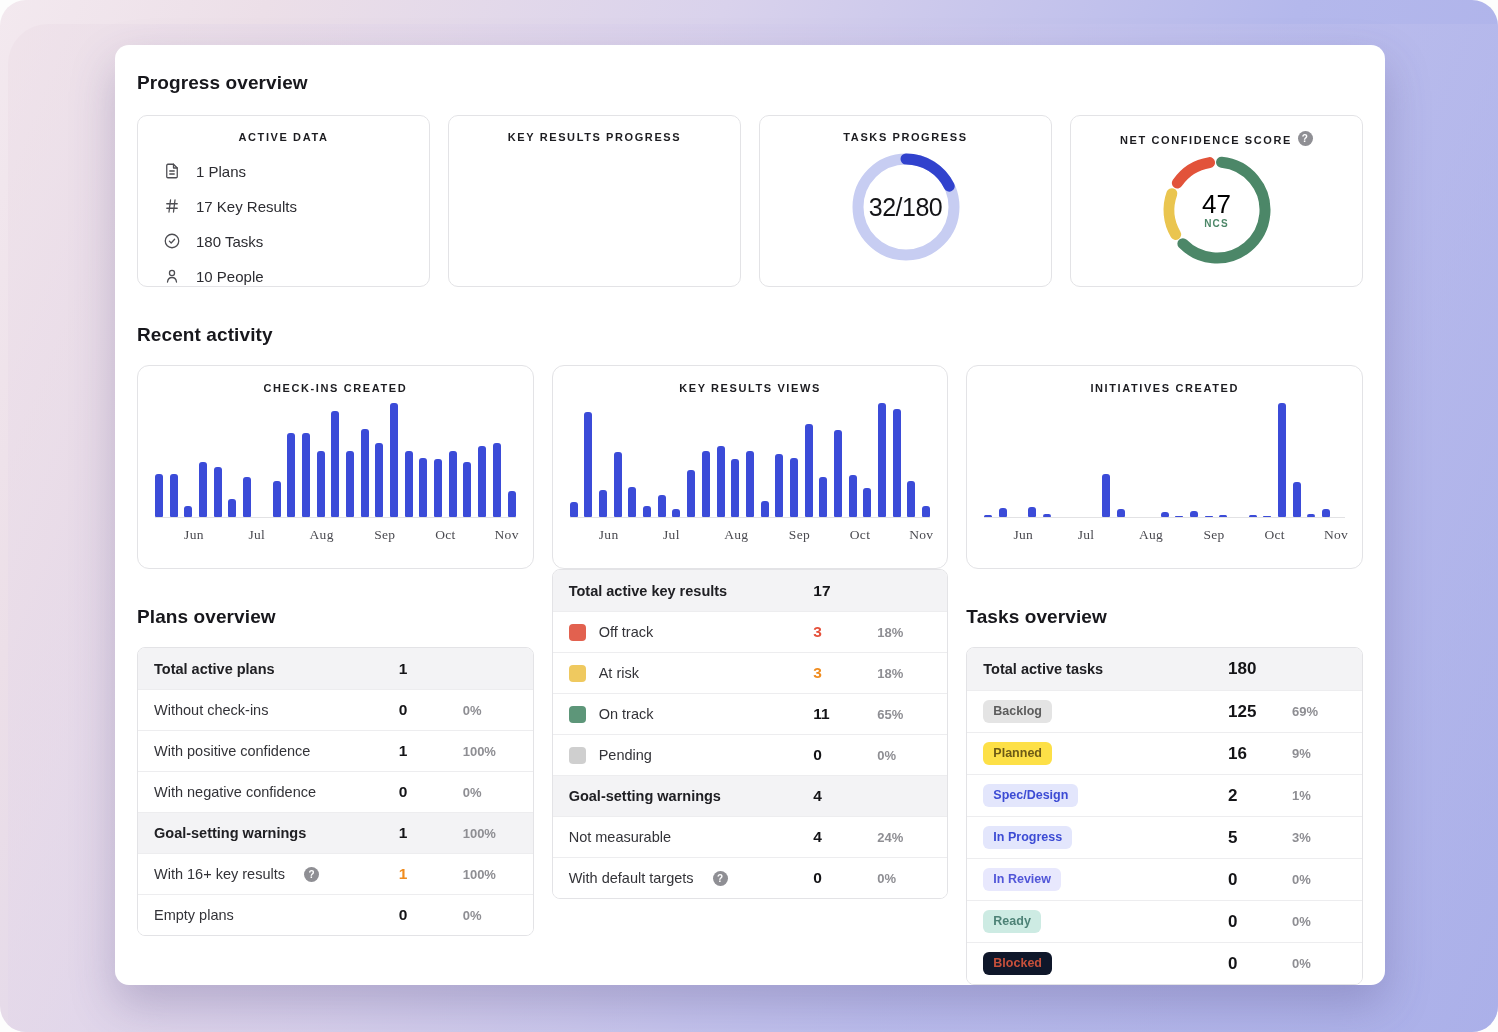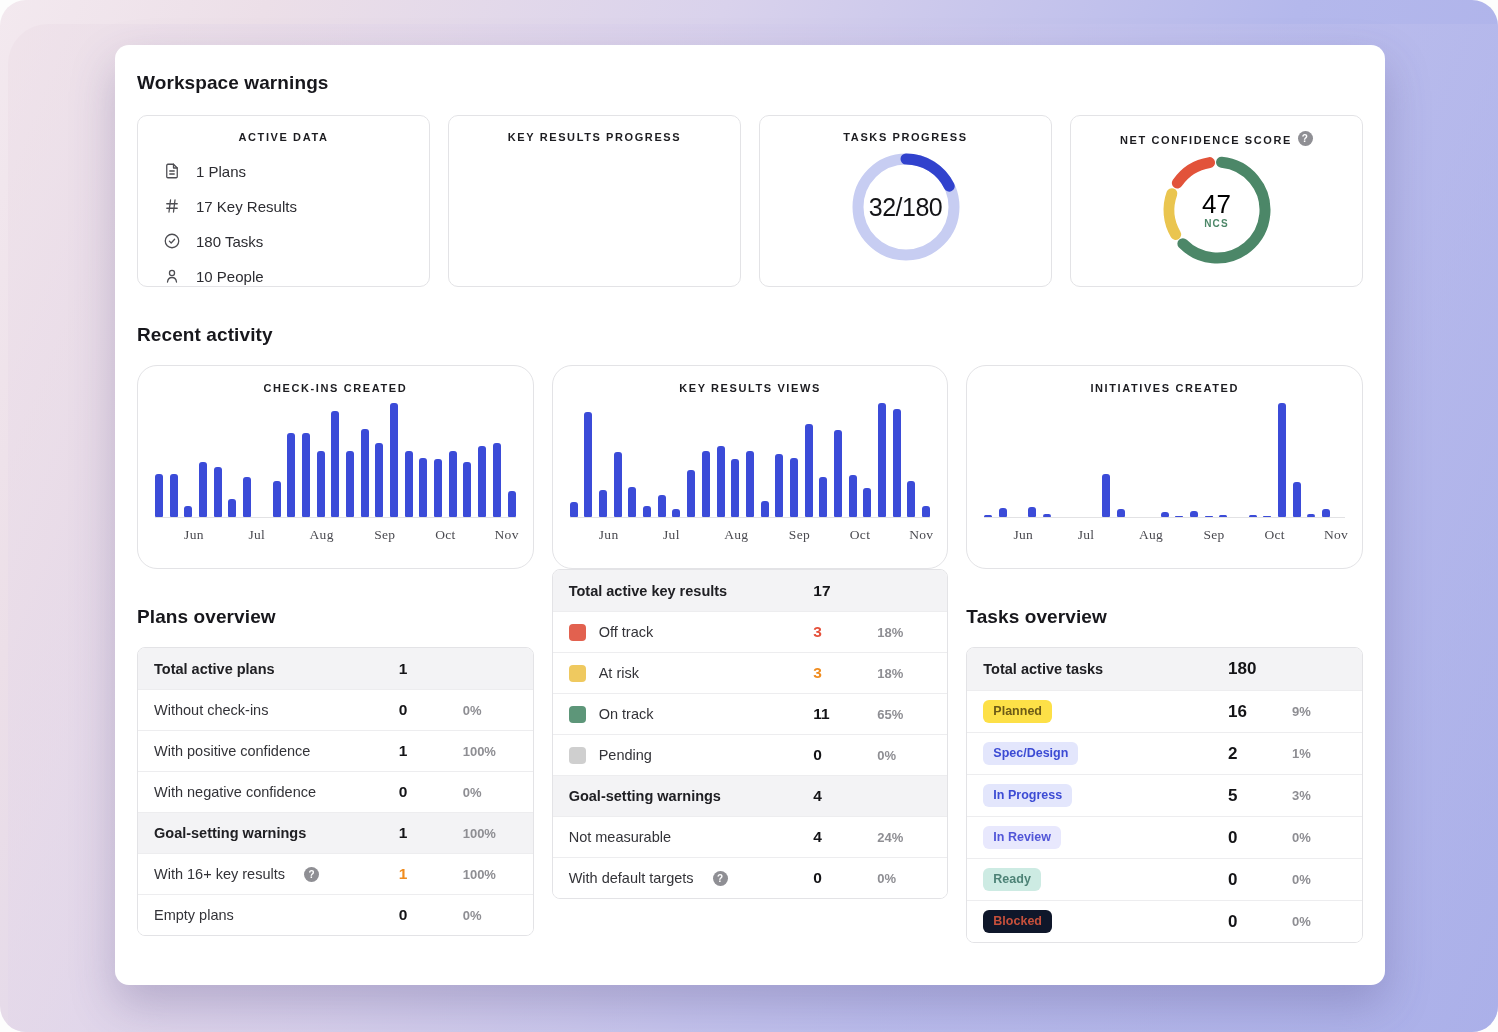--- a/index.html
+++ b/index.html
@@ -33,21 +33,21 @@
   .donut-big { font-size:29px; font-weight:500; color:#141417; letter-spacing:-.5px; }
   .donut-mid { font-size:25px; font-weight:500; color:#141417; letter-spacing:-.5px; }
   .ncs-val  { font-size:26px; font-weight:500; color:#000000; line-height:1.05; }
   .ncs-unit { font-size:10px; font-weight:600; color:#4c8768; letter-spacing:1.2px; }
 
   .help { display:inline-flex; width:15px; height:15px; border-radius:50%; background:#8f8f94; color:#fff;
           font-size:10px; font-weight:700; align-items:center; justify-content:center; vertical-align:2px;
           margin-left:6px; cursor:default; font-family:"Liberation Sans",sans-serif; }
 
   .charts-row { display:flex; gap:18px; }
-  .chart-card { flex:1; height:204px; background:#fff; border:1px solid #e3e3e6; border-radius:20px; padding:0 17px; position:relative; }
+  .chart-card { flex:1; height:204px; background:#fff; border:1px solid #e3e3e6; border-radius:12px; padding:0 17px; position:relative; }
   .chart-card h3 { margin-top:16px; text-align:center; font-size:11px; font-weight:800; letter-spacing:1.6px; color:#1c1c20; }
   .bars { height:114px; margin-top:10px; display:flex; align-items:flex-end; justify-content:space-between;
           border-bottom:1px solid #e2e2e4; position:relative; }
   .bar { width:8px; background:#3b4bd8; border-radius:3px 3px 1px 1px; }
   .months { position:relative; height:32px; }
   .months span { position:absolute; top:9px; transform:translateX(-50%); font-family:"Liberation Serif", serif;
                  font-size:13.5px; color:#4a4a50; letter-spacing:.3px; }
 
   .tables-row { display:flex; gap:18px; align-items:flex-start; }
   .table-col { flex:1; min-width:0; }
@@ -64,21 +64,21 @@
   .swatch { width:17px; height:17px; border-radius:4px; flex:none; }
   .badge { display:inline-block; padding:4px 10px; border-radius:6px; font-size:12.5px; font-weight:600; line-height:1.2; }
 </style>
 </head>
 <body>
 
 <div class="screen">
   <div class="bg-inner"></div>
 
   <div class="main-card">
-    <h1>Workspace warnings</h1>
+    <h1>Progress overview</h1>
 
     <div class="cards-row">
 
       <section class="stat-card">
         <h3 style="text-transform:uppercase">Active data</h3>
         <ul class="active-list" id="active-data-list">
             <li>
               <span class="ico">
                 <svg width="18" height="18" viewBox="0 0 24 24" fill="none" stroke="currentColor" stroke-width="1.7" stroke-linecap="round" stroke-linejoin="round">
                   <path d="M14 3H6.5A1.5 1.5 0 0 0 5 4.5v15A1.5 1.5 0 0 0 6.5 21h11a1.5 1.5 0 0 0 1.5-1.5V8z"></path>
@@ -395,20 +395,27 @@
         <div class="data-table" data-table="tasks">
             <div class="t-row header tall">
               <div class="t-label">
                 <span>Total active tasks</span>
               </div>
               <div class="t-val">180</div>
               <div class="t-pct"></div>
             </div>
             <div class="t-row tall">
               <div class="t-label">
+                <span class="badge" style="background: rgb(228, 228, 228); color: rgb(92, 92, 92);">Backlog</span>
+              </div>
+              <div class="t-val">125</div>
+              <div class="t-pct">69%</div>
+            </div>
+            <div class="t-row tall">
+              <div class="t-label">
                 <span class="badge" style="background: #fde047; color: rgb(109, 90, 22);">Planned</span>
               </div>
               <div class="t-val">16</div>
               <div class="t-pct">9%</div>
             </div>
             <div class="t-row tall">
               <div class="t-label">
                 <span class="badge" style="background: rgb(227, 230, 252); color: rgb(60, 75, 212);">Spec/Design</span>
               </div>
               <div class="t-val">2</div>

